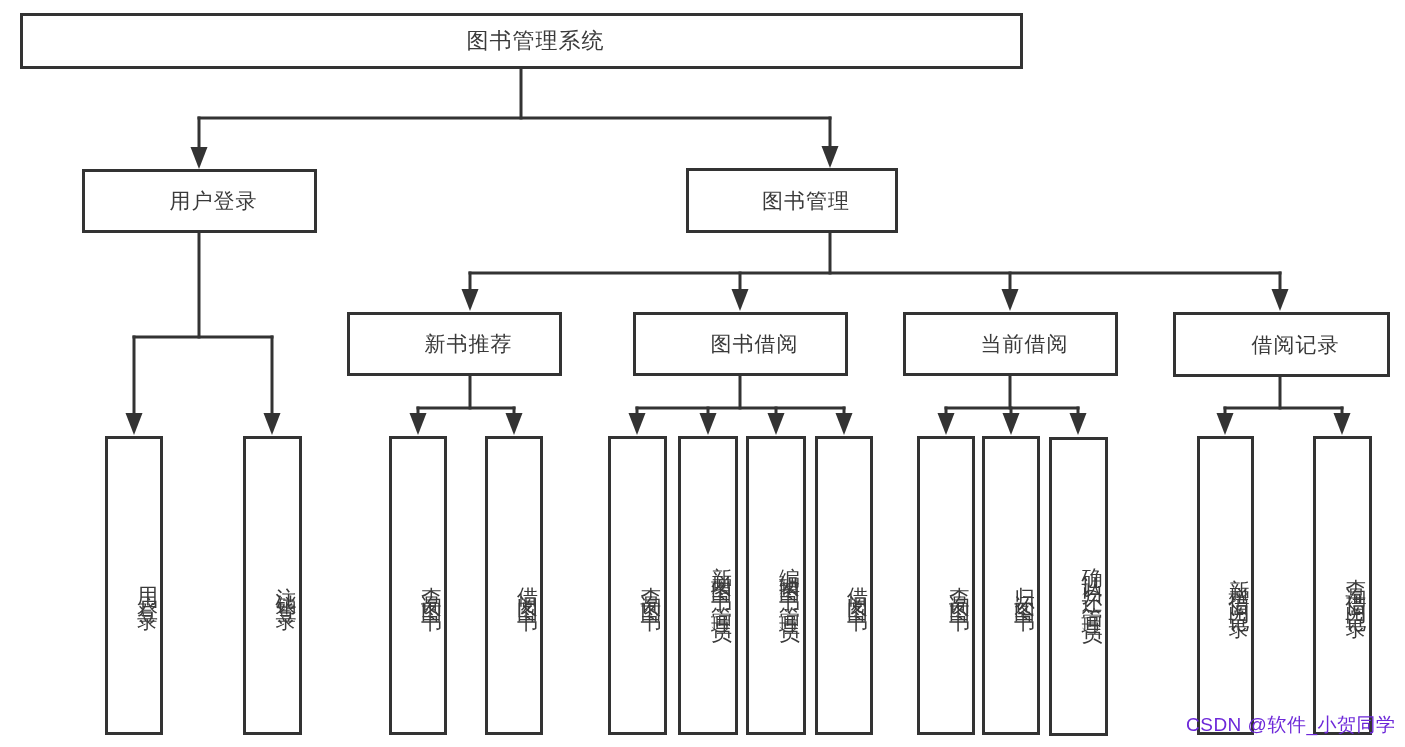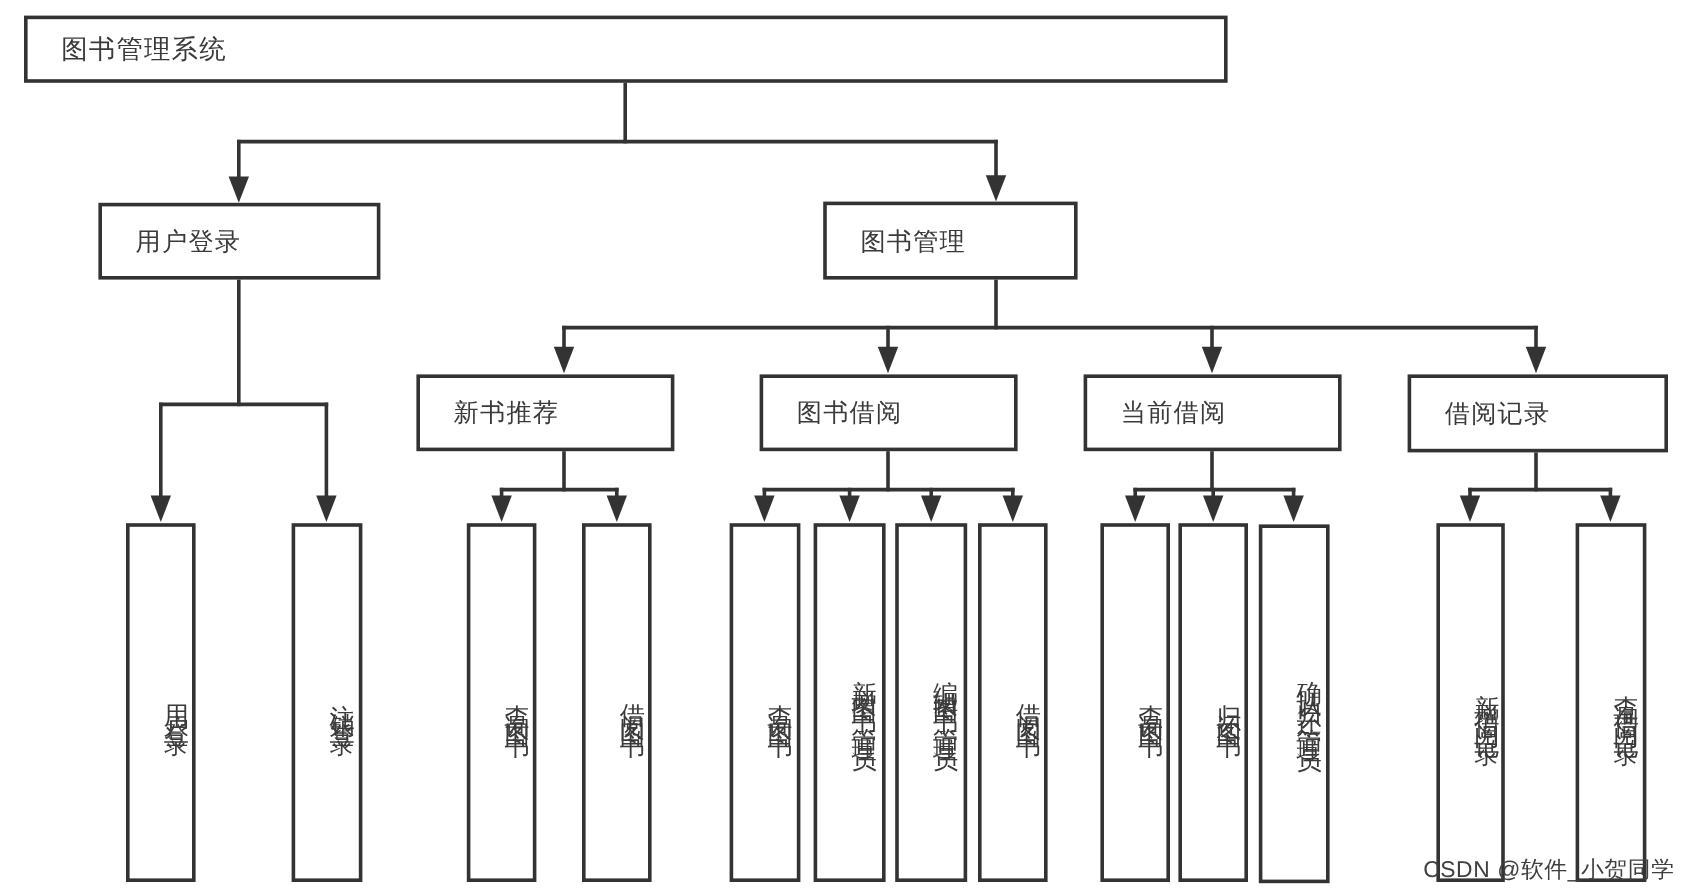--- a/index.html
+++ b/index.html
@@ -21,20 +21,21 @@
     width: 1405px; height: 747px;
     pointer-events: none;
   }
   .node {
     position: absolute;
     box-sizing: border-box;
     background: #ffffff;
     border: 3px solid #333333;
     display: flex;
     align-items: center;
+    justify-content: center;
     color: #3a3a3a;
     padding-left: 28px;
   }
   .hlabel {
     font-size: 21px;
     letter-spacing: 1px;
     color: #3a3a3a;
     white-space: nowrap;
   }
   .vbox .vlabel {
@@ -45,21 +46,21 @@
     letter-spacing: 8px;
     color: #3a3a3a;
     white-space: nowrap;
   }
   .root-label { font-size: 22px; }
   #watermark {
     position: absolute;
     left: 1186px;
     top: 712px;
     font-size: 19px;
-    color: #404040;
+    color: #6d28d9;
     letter-spacing: 0.5px;
     white-space: nowrap;
     z-index: 5;
     text-align: center;
   }
   svg line, svg path {
     stroke: #333333;
     stroke-width: 3;
     stroke-linecap: square;
     fill: none;

